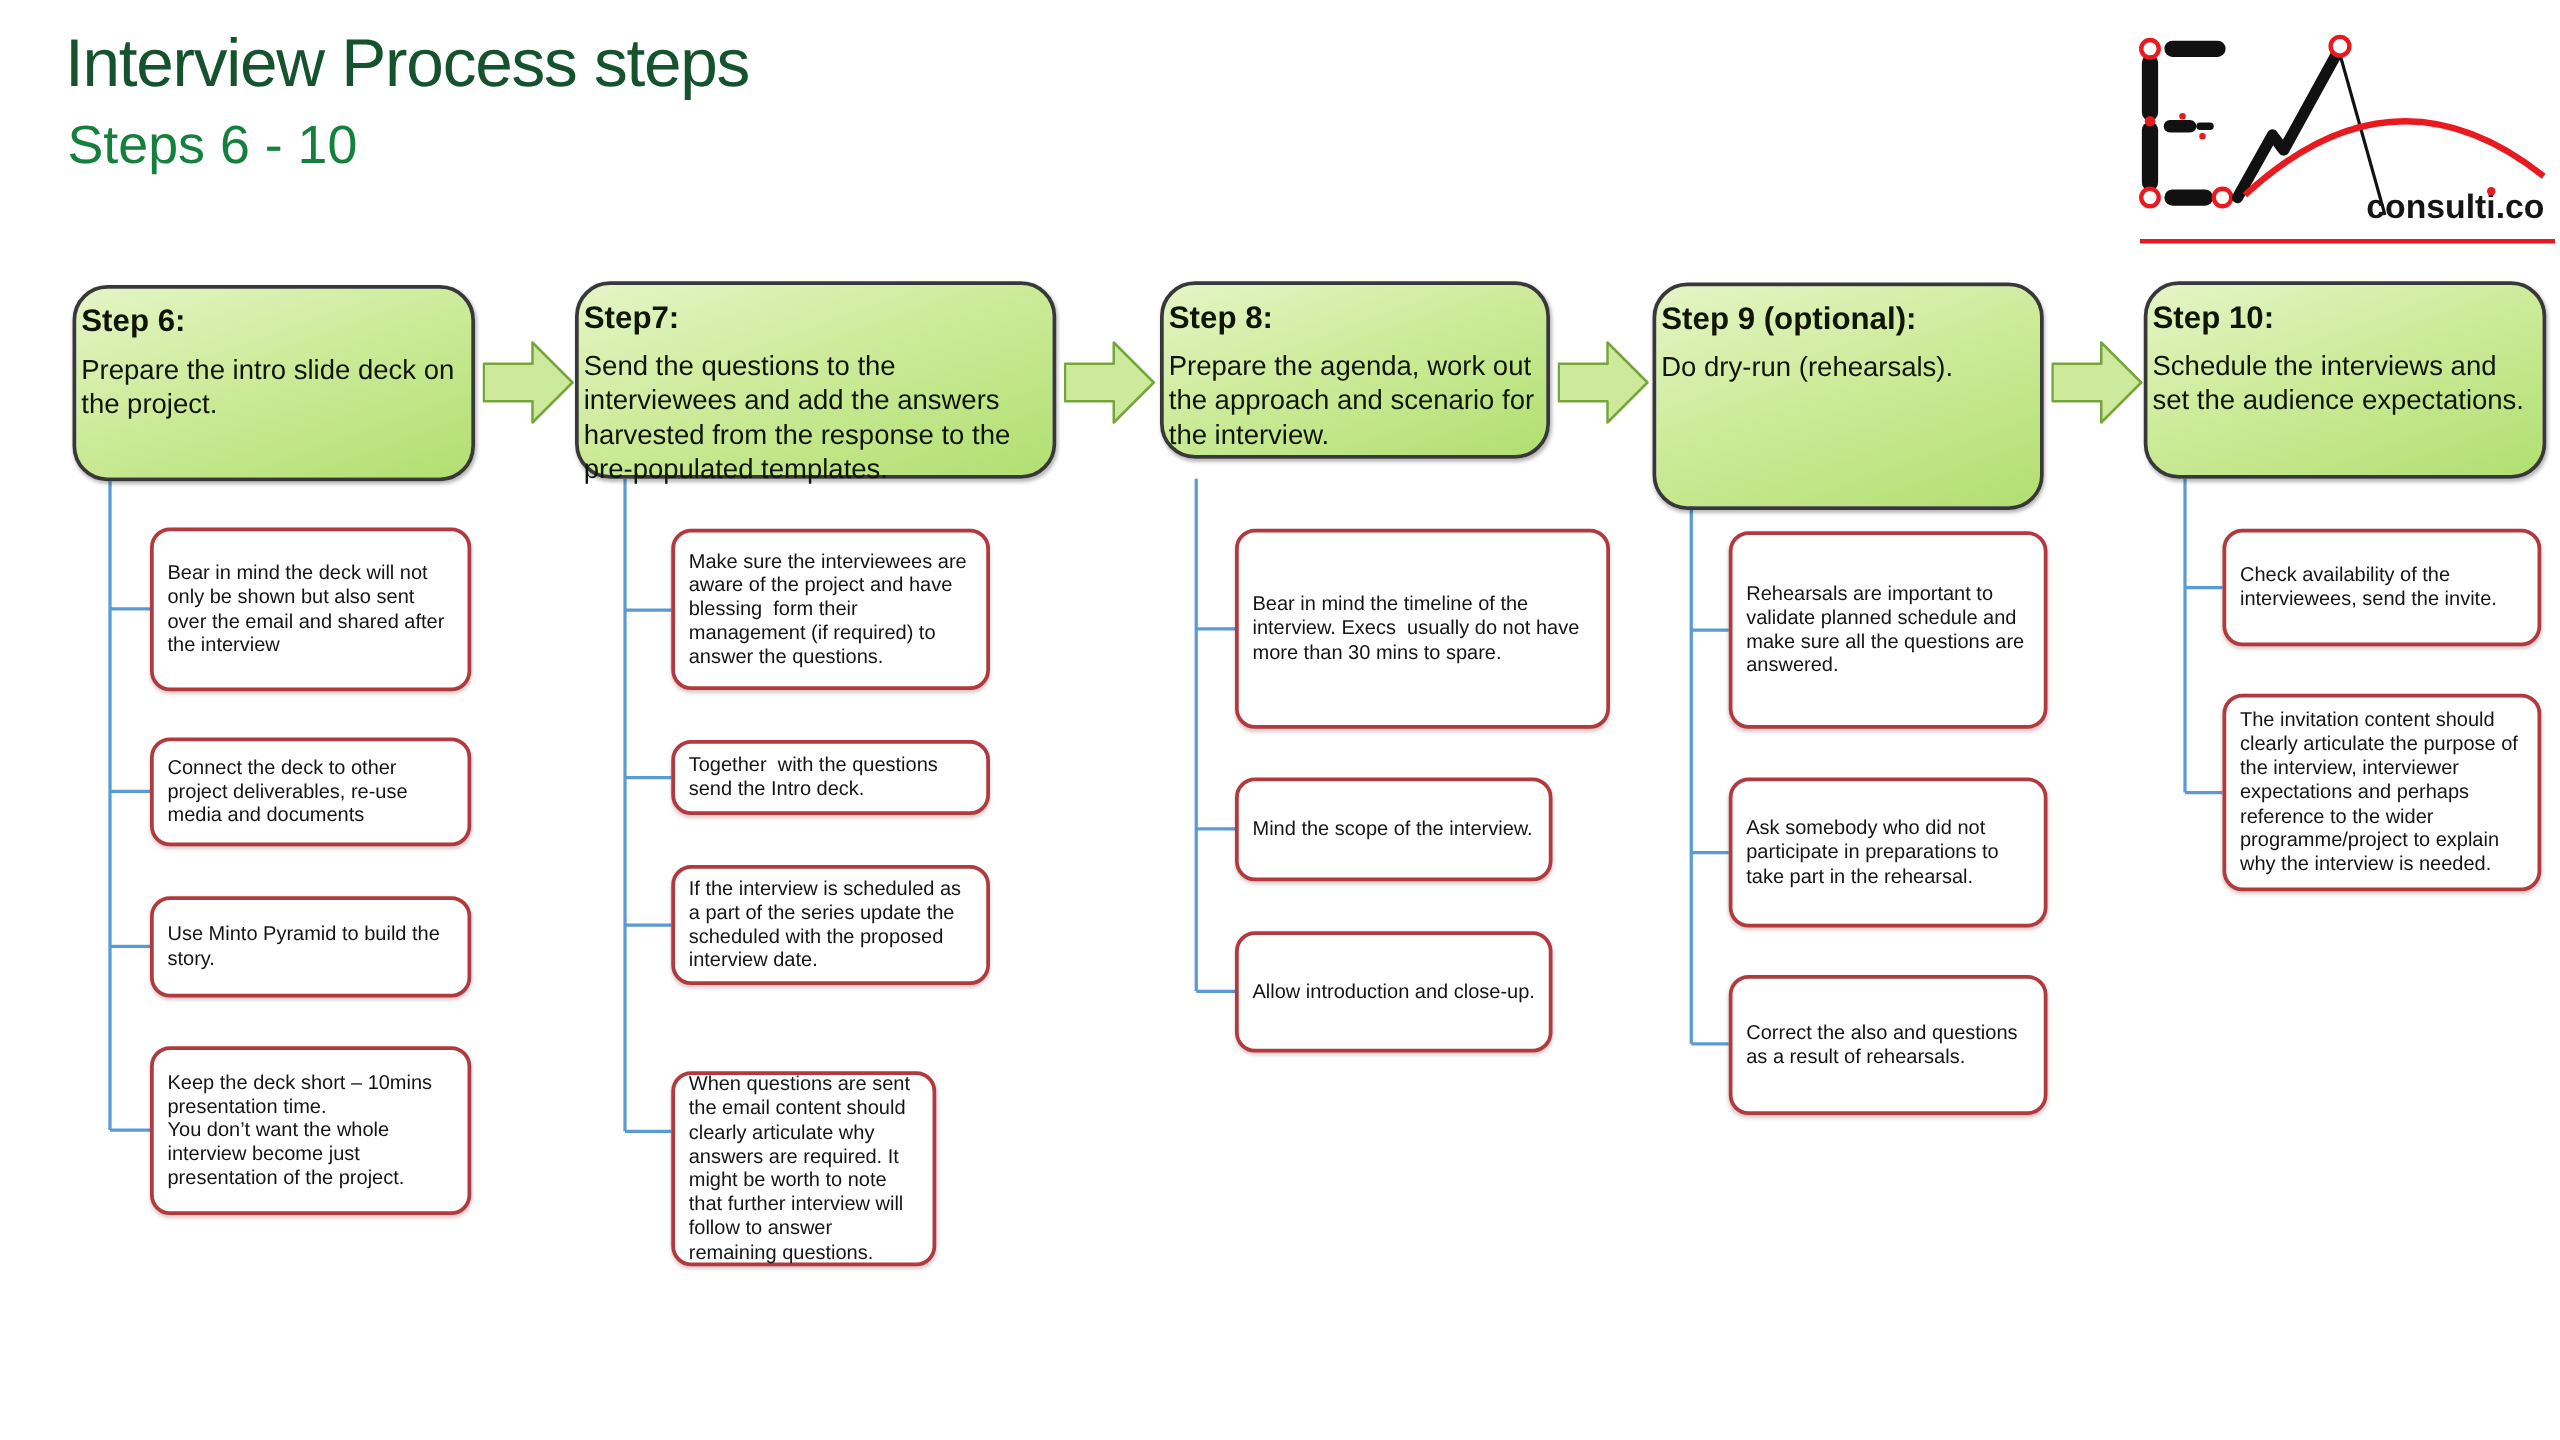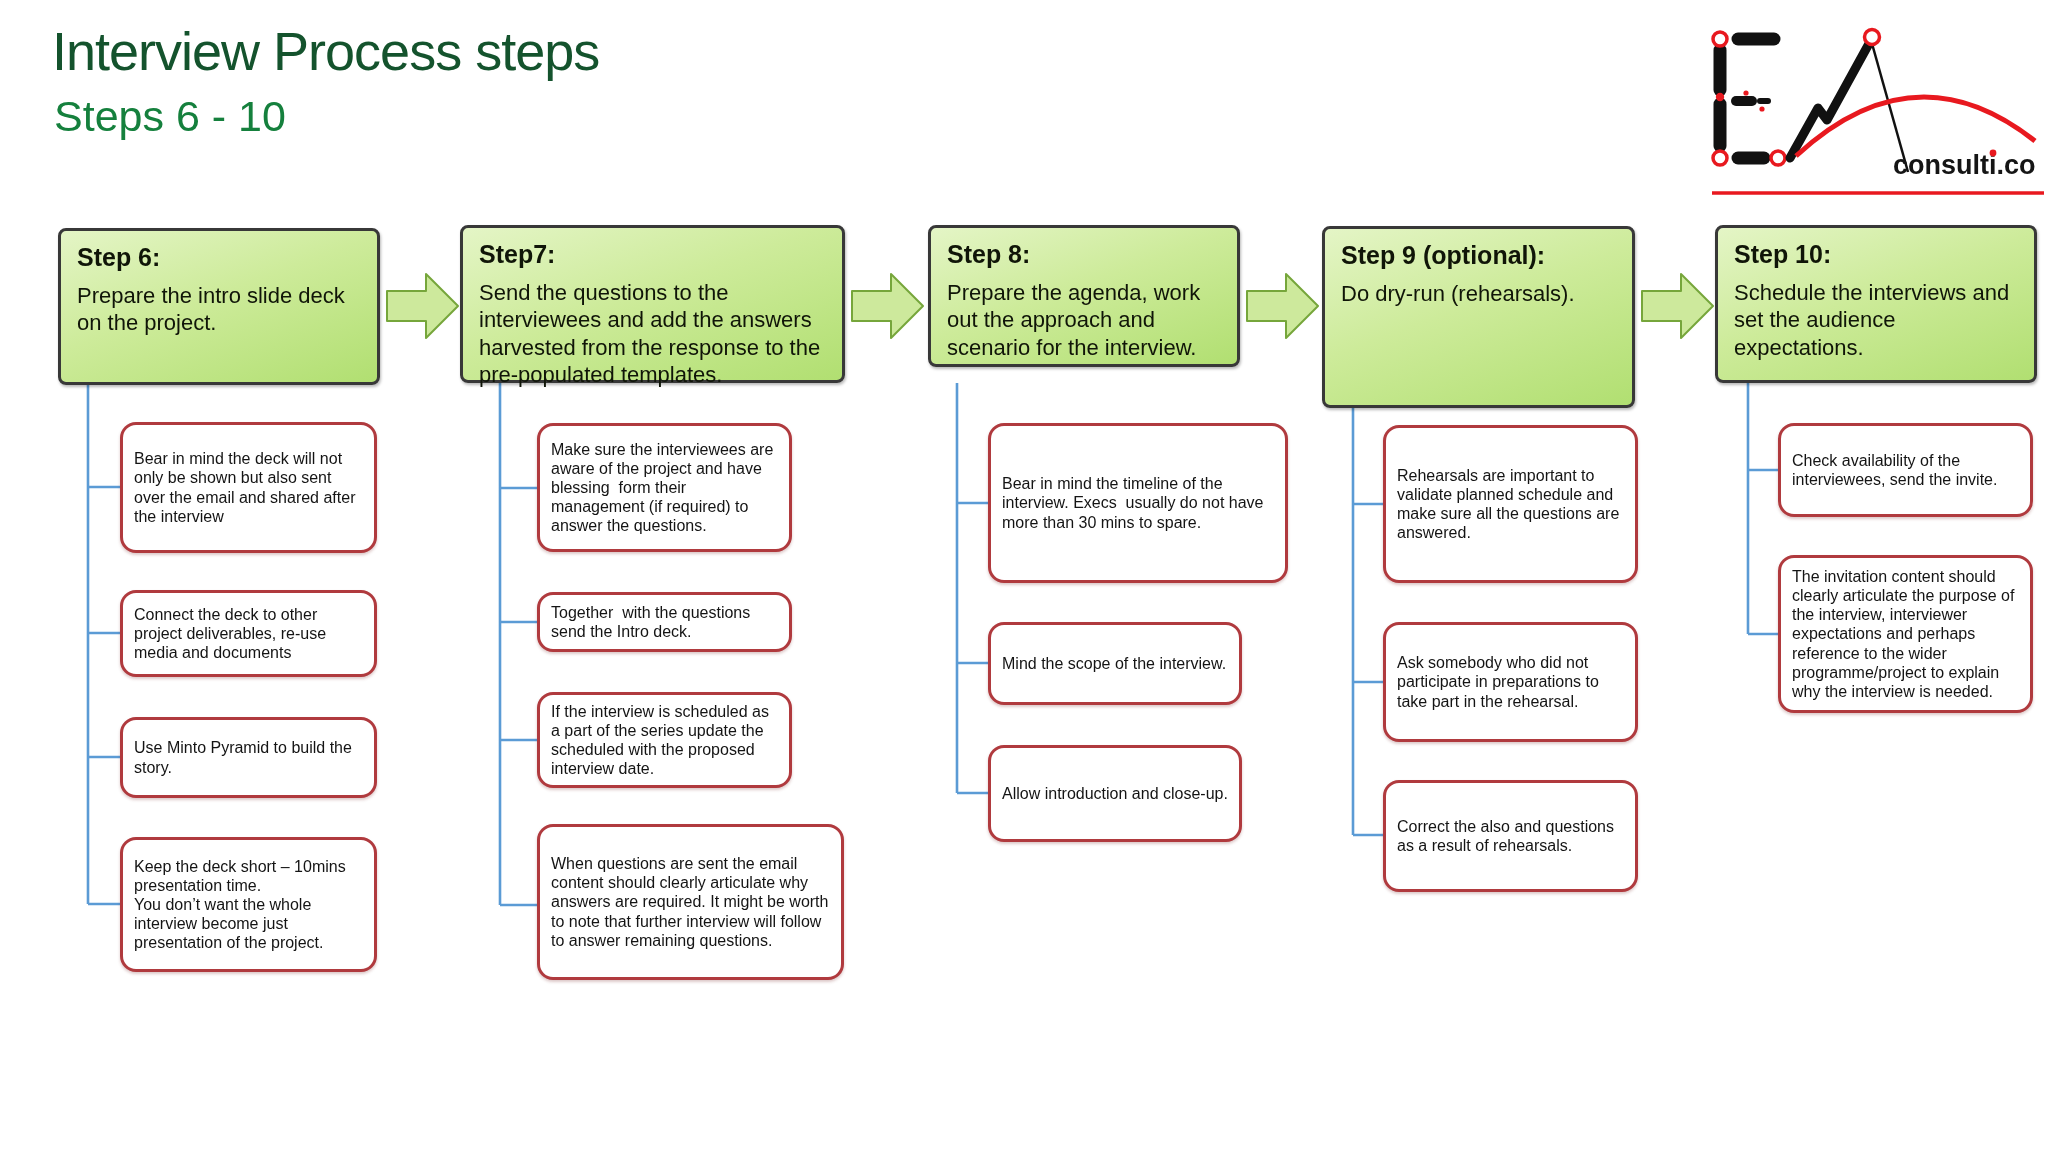--- a/index.html
+++ b/index.html
@@ -2,23 +2,23 @@
 <html><head>
 <meta charset="utf-8">
 <style>
   html,body{margin:0;padding:0;background:#ffffff;}
   .slide{position:relative;width:2048px;height:1152px;background:#ffffff;overflow:hidden;
          font-family:"Liberation Sans",sans-serif;}
   .title{position:absolute;left:52px;top:20px;margin:0;font-size:54px;font-weight:400;
          color:#14532d;letter-spacing:-1px;text-align:right;}
   .subtitle{position:absolute;left:54px;top:92px;margin:0;font-size:43px;font-weight:400;color:#15803d;}
   .logo{position:absolute;left:1700px;top:6px;width:348px;height:192px;}
-  .step-box{position:absolute;box-sizing:border-box;border:3px solid #383838;border-radius:8px;
+  .step-box{position:absolute;box-sizing:border-box;border:3px solid #383838;border-radius:28px;
             background:linear-gradient(160deg,#e4f5c6 0%,#cdeb9a 45%,#b1df71 100%);
-            padding:12px 16px;color:#101508;box-shadow:1px 2px 3px rgba(0,0,0,.28);}
+            padding:12px 4px;color:#101508;box-shadow:1px 2px 3px rgba(0,0,0,.28);}
   .step-label{font-size:25px;font-weight:bold;margin-bottom:10px;}
   .step-desc{font-size:22px;line-height:1.24;}
   .note{position:absolute;box-sizing:border-box;border:3px solid #b03a3e;border-radius:16px;
         background:#ffffff;display:flex;align-items:center;padding:6px 11px;
         box-shadow:0 2px 3px rgba(120,40,40,.25);}
   .note p{margin:0;font-size:16px;line-height:1.2;color:#141414;white-space:pre-wrap;}
   .arrow{position:absolute;width:74px;height:76px;}
   .connectors{position:absolute;left:0;top:0;width:2048px;height:1152px;pointer-events:none;}
 </style>
 </head>
@@ -104,21 +104,21 @@
   </div>
   <div class="note" style="left:537px;top:423px;width:255px;height:129px">
     <p>Make sure the interviewees are aware of the project and have blessing  form their management (if required) to answer the questions.</p>
   </div>
   <div class="note" style="left:537px;top:592px;width:255px;height:60px">
     <p>Together  with the questions send the Intro deck.</p>
   </div>
   <div class="note" style="left:537px;top:692px;width:255px;height:96px">
     <p>If the interview is scheduled as a part of the series update the scheduled with the proposed interview date.</p>
   </div>
-  <div class="note" style="left:537px;top:824px;width:307px;height:156px">
+  <div class="note" style="left:537px;top:857px;width:212px;height:156px">
     <p>When questions are sent the email content should clearly articulate why answers are required. It might be worth to note that further interview will follow to answer remaining questions.</p>
   </div>
 
   <div class="step-box" style="left:928px;top:225px;width:312px;height:142px">
     <div class="step-label">Step 8:</div>
     <div class="step-desc">Prepare the agenda, work out the approach and scenario for the interview.</div>
   </div>
   <div class="note" style="left:988px;top:423px;width:300px;height:160px">
     <p>Bear in mind the timeline of the interview. Execs  usually do not have more than 30 mins to spare.</p>
   </div>

